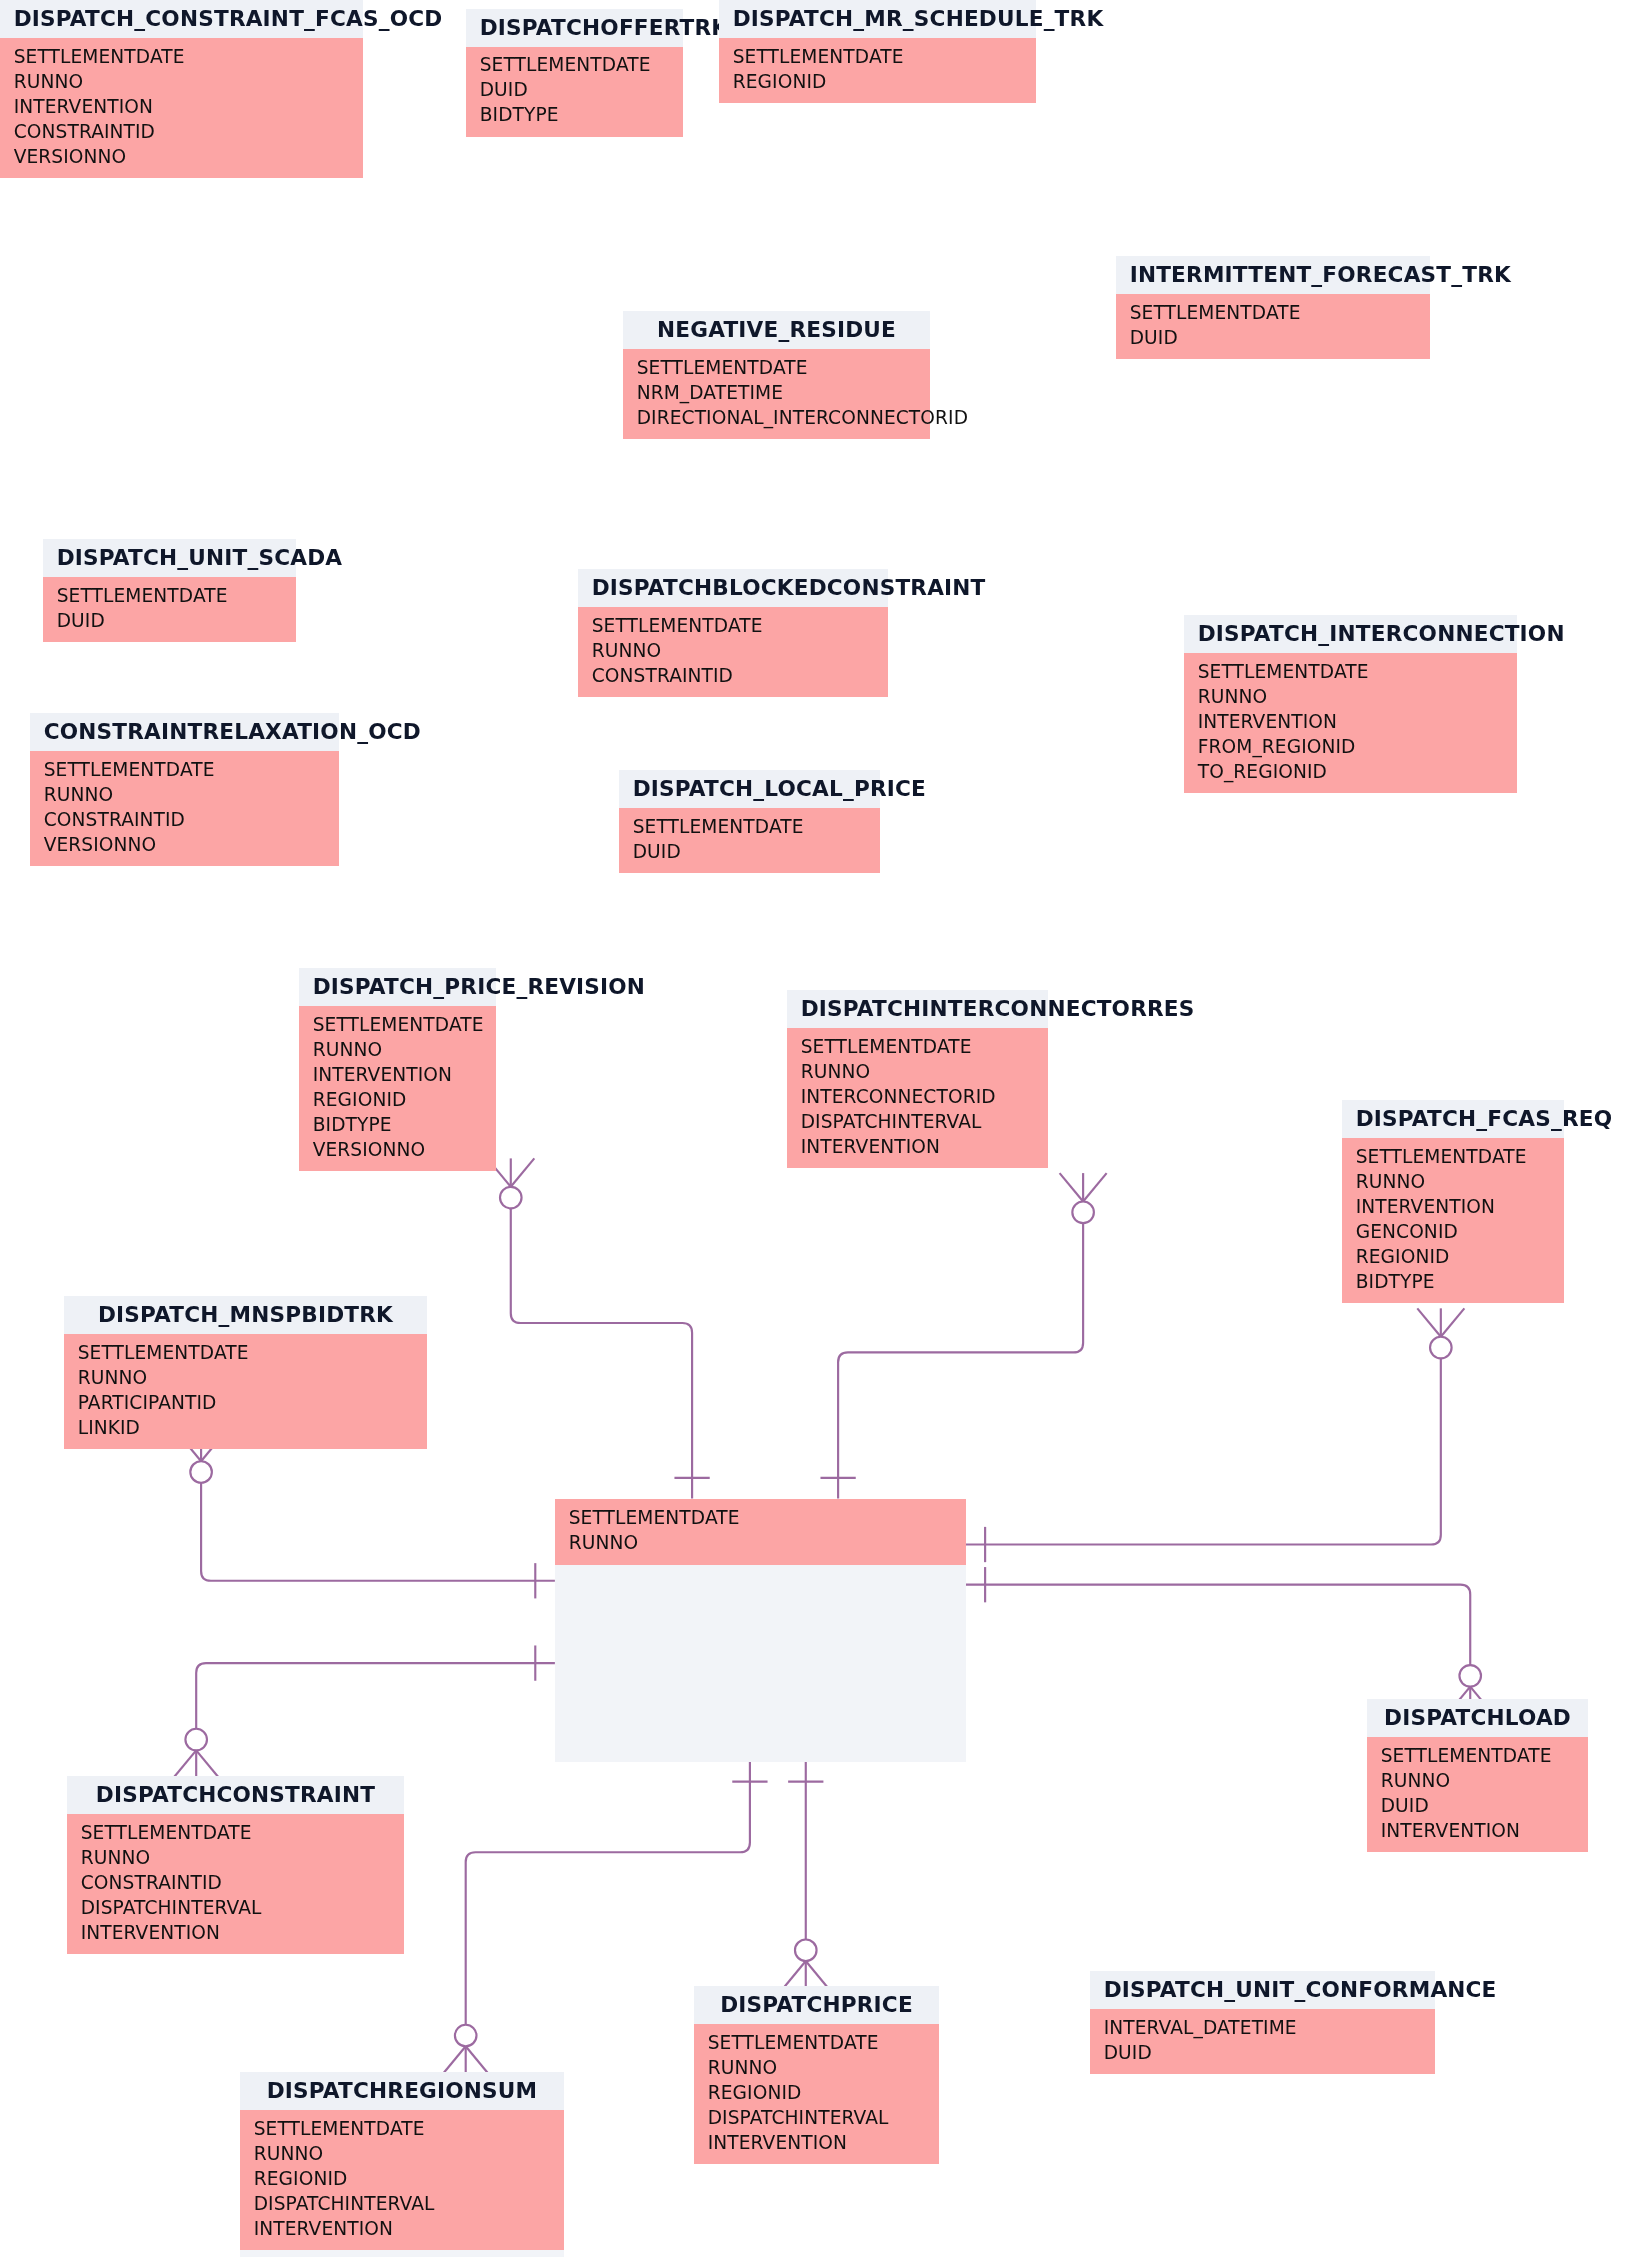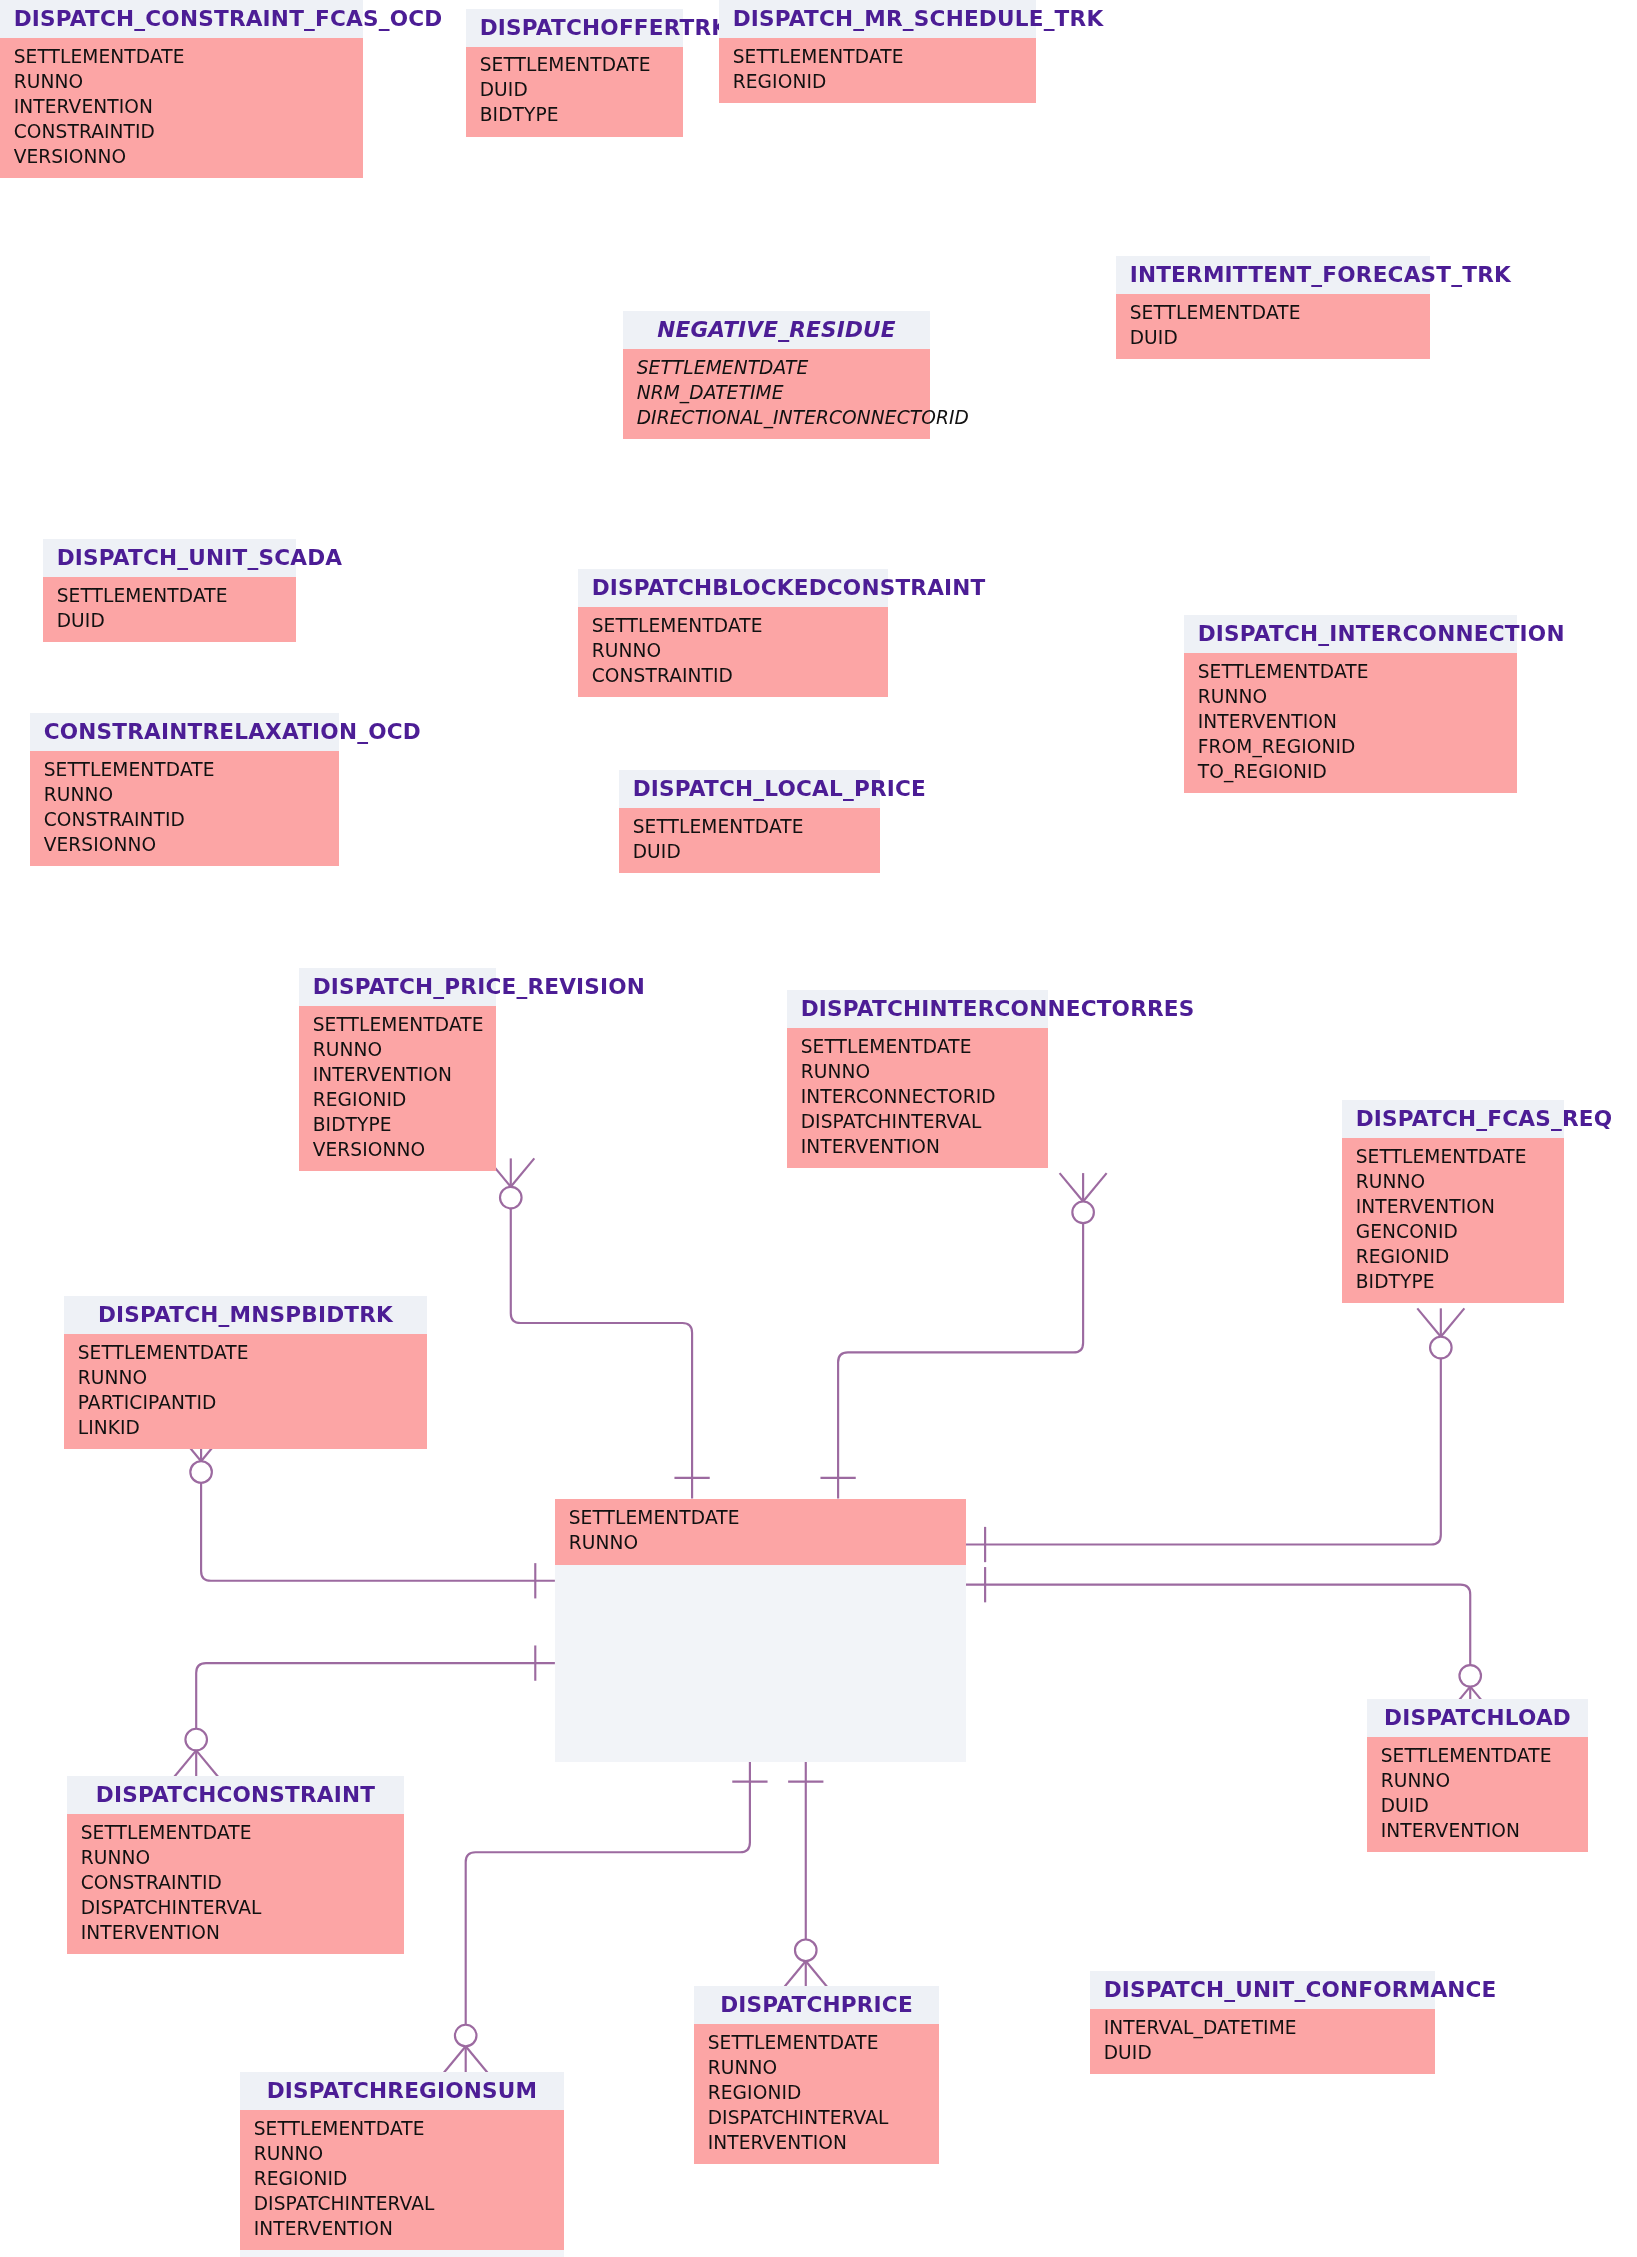--- a/index.html
+++ b/index.html
@@ -26,21 +26,21 @@
     pointer-events: none;
   }
   .entity {
     position: absolute;
     background: #f2f4f8;
     box-sizing: border-box;
   }
   .entity-title {
     font-weight: bold;
     font-size: 21.6px;
-    color: #4c1d95;
+    color: #0f172a;
     text-align: center;
     padding: 5.9px 13.7px 6.9px 13.7px;
     background: #eef1f6;
     white-space: nowrap;
     letter-spacing: 0.2px;
   }
   .entity-attrs {
     padding: 5.9px 13.7px 9.8px 13.7px;
     background: #fca5a5;
   }
@@ -163,21 +163,21 @@
           <div class="attr">REGIONID</div>
         </div>
       </div>
       <div class="entity" style="left: 1116px; top: 256px; width: 314px; height: 82px;">
         <div class="entity-title">INTERMITTENT_FORECAST_TRK</div>
         <div class="entity-attrs">
           <div class="attr">SETTLEMENTDATE</div>
           <div class="attr">DUID</div>
         </div>
       </div>
-      <div class="entity" style="left: 623px; top: 311px; width: 307px; height: 106px; font-style: italic;">
+      <div class="entity" style="left: 623px; top: 311px; width: 307px; height: 106px;">
         <div class="entity-title">NEGATIVE_RESIDUE</div>
         <div class="entity-attrs">
           <div class="attr">SETTLEMENTDATE</div>
           <div class="attr">NRM_DATETIME</div>
           <div class="attr">DIRECTIONAL_INTERCONNECTORID</div>
         </div>
       </div>
       <div class="entity" style="left: 43px; top: 539px; width: 253px; height: 82px;">
         <div class="entity-title">DISPATCH_UNIT_SCADA</div>
         <div class="entity-attrs">

